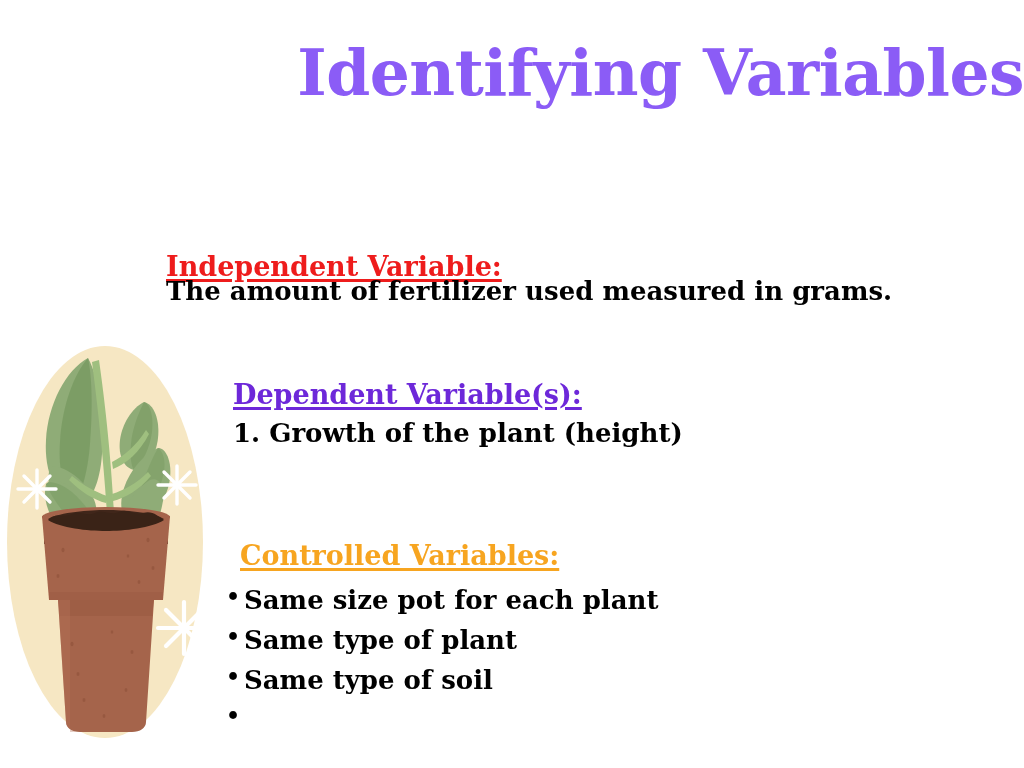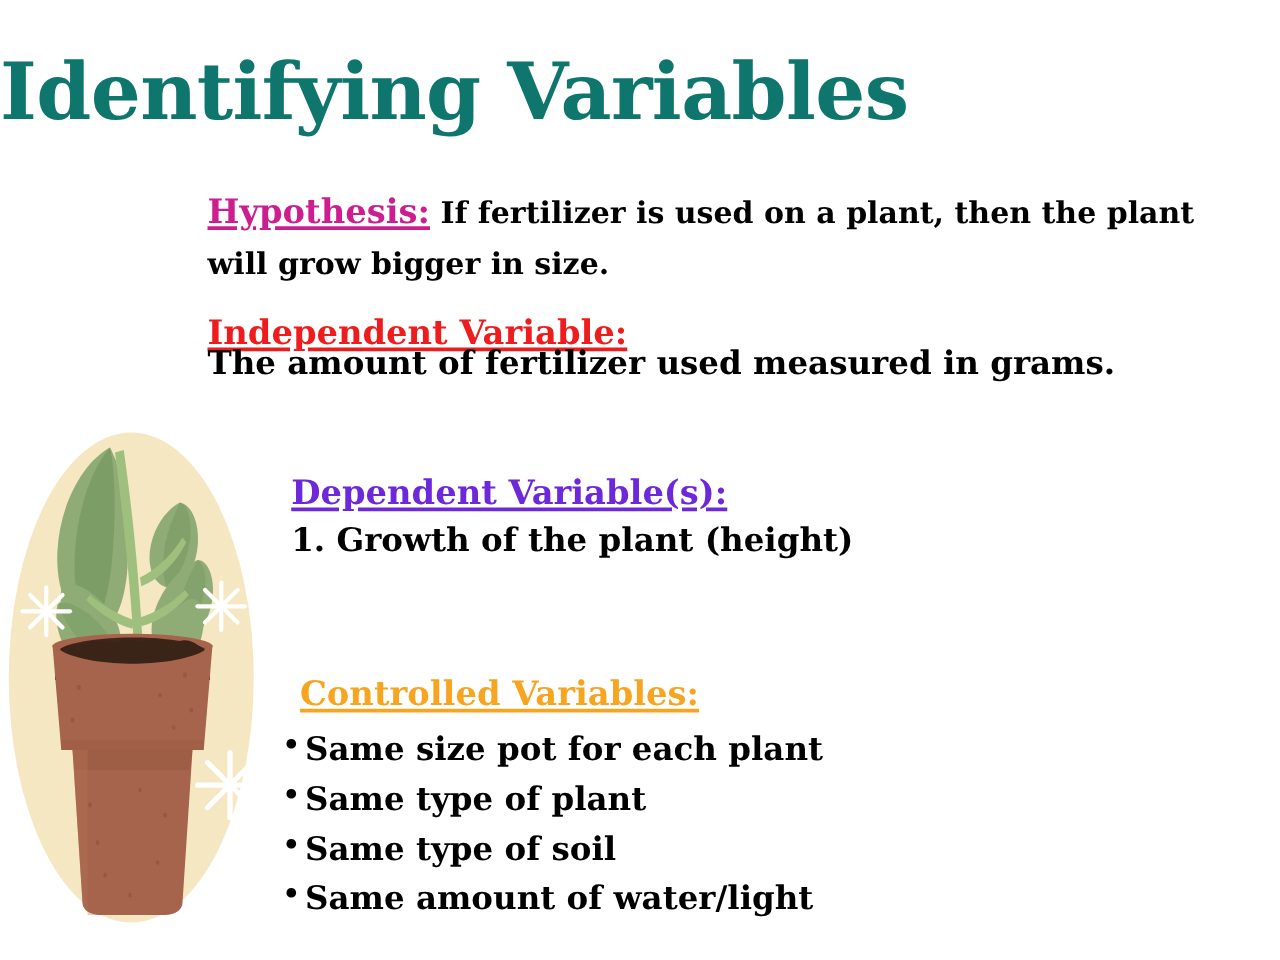--- a/index.html
+++ b/index.html
@@ -21,26 +21,26 @@
     inset: 0;
     background: #ffffff;
   }
 
   
   .title {
     position: absolute;
     top: 42px;
     left: 0;
     width: 1024px;
-    text-align: left;
+    text-align: right;
     font-family: "DejaVu Serif", "Liberation Serif", serif;
     font-weight: bold;
     font-size: 63px;
     line-height: 1.0;
-    color: #0f766e;
+    color: #8b5cf6;
     letter-spacing: -0.5px;
     white-space: nowrap;
   }
 
   
   .txt {
     position: absolute;
     font-family: "DejaVu Serif", "Liberation Serif", serif;
     font-weight: bold;
     color: #000000;
@@ -143,36 +143,33 @@
     display: block;
   }
 </style>
 </head>
 <body>
 
 <div class="slide">
 
   <div class="title">Identifying Variables</div>
 
-  <div class="txt" id="hypothesis-block">
-    <span class="hdr" id="hypothesis-label">Hypothesis:</span><span id="hypothesis-text"> If fertilizer is used on a plant, then the plant will grow bigger in size.</span>
-  </div>
 
   <div class="txt hdr" id="iv-label">Independent Variable:</div>
   <div class="txt" id="iv-text">The amount of fertilizer used measured in grams.</div>
 
   <div class="txt hdr" id="dv-label">Dependent Variable(s):</div>
   <div class="txt" id="dv-item-1">1. Growth of the plant (height)</div>
 
   <div class="txt hdr" id="cv-label">Controlled Variables:</div>
   <ul class="txt" id="cv-list">
     <li><span class="bul">•</span><span>Same size pot for each plant</span></li>
     <li><span class="bul">•</span><span>Same type of plant</span></li>
     <li><span class="bul">•</span><span>Same type of soil</span></li>
-    <li><span class="bul">•</span><span>Same amount of water/light</span></li>
+    <li><span class="bul">•</span></li>
   </ul>
 
   <div id="plant-illustration">
     <svg width="226" height="400" viewBox="0 0 226 400" xmlns="http://www.w3.org/2000/svg">
 
       <ellipse cx="105" cy="198" rx="98" ry="196" fill="#F6E7C3"></ellipse>
 
       <path d="M88 14 C 66 26, 48 60, 46 96 C 44 128, 56 154, 74 160 C 90 164, 100 140, 102 110 C 104 76, 100 36, 88 14 Z" fill="#8FAC77"></path>
       <path d="M88 14 C 74 30, 62 62, 60 98 C 58 126, 64 150, 74 160 C 82 150, 88 126, 90 100 C 93 64, 92 32, 88 14 Z" fill="#6E9158" opacity="0.55"></path>
 

